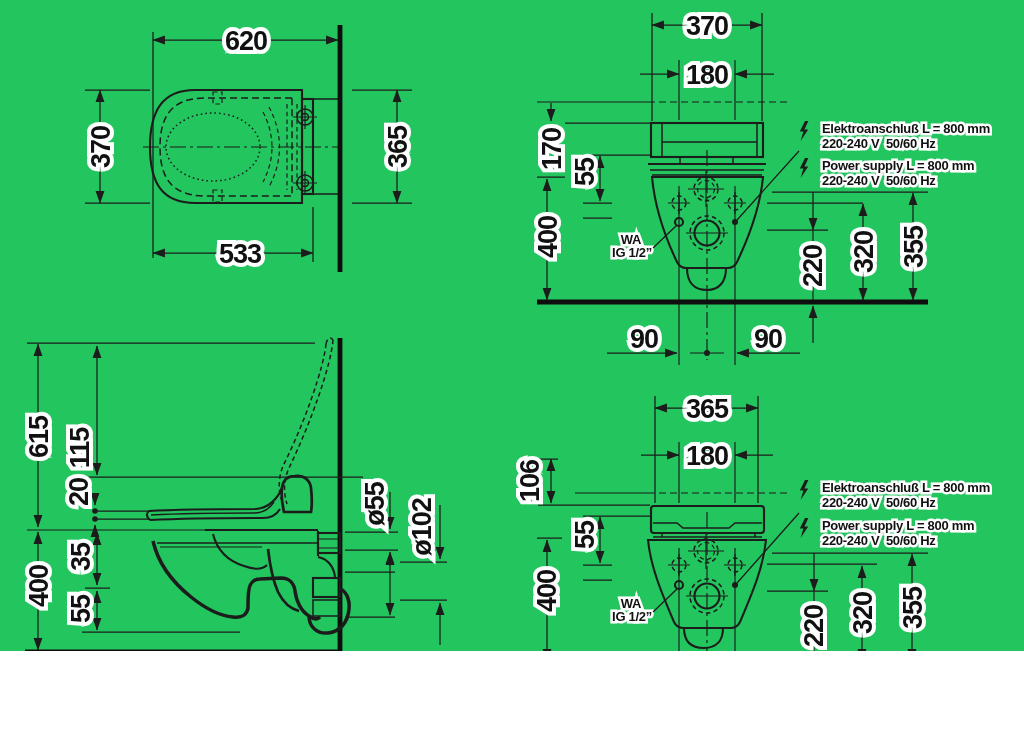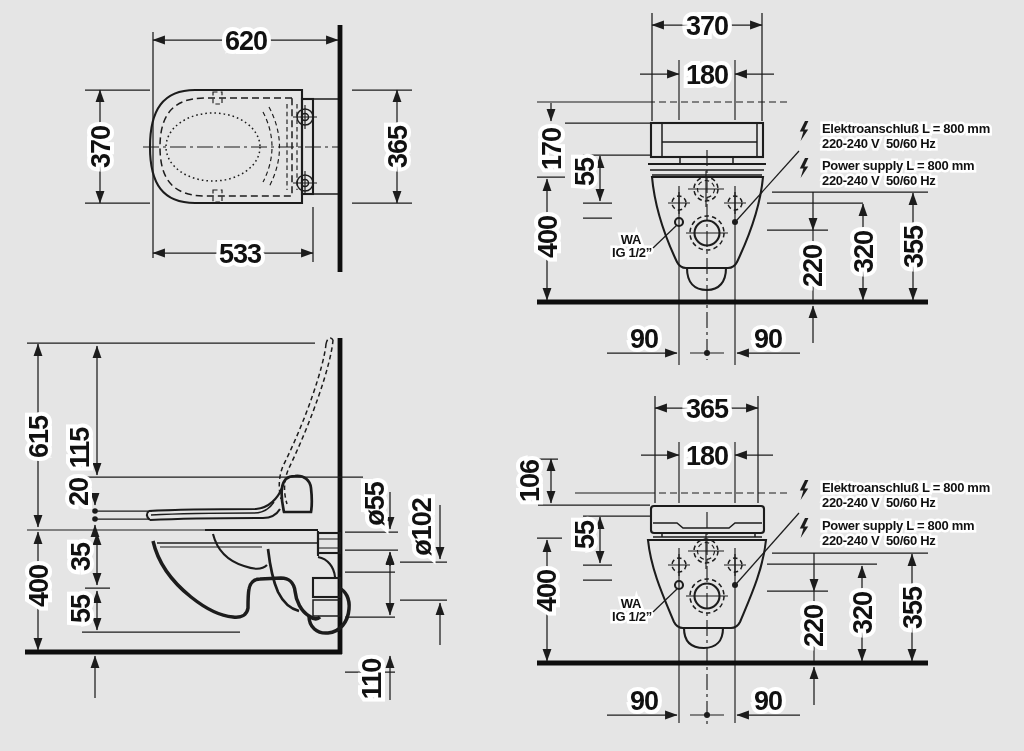--- a/index.html
+++ b/index.html
@@ -1,16 +1,16 @@
 <!DOCTYPE html>
 <html><head>
 <meta charset="utf-8">
 <style>
   html,body{margin:0;padding:0;background:#fff}
-  .wrap{width:1024px;height:751px;background:#e5e5e5;position:relative;overflow:hidden}
+  .wrap{width:1024px;height:651px;background:#22c55e;position:relative;overflow:hidden}
   svg{display:block}
   .ln{stroke:#1c1c1c;fill:none;stroke-linecap:butt}
   .w1{stroke-width:1.15}
   .w14{stroke-width:1.5}
   .w2{stroke-width:2.1}
   .w26{stroke-width:2.7}
   .w32{stroke-width:3.5}
   .thk{stroke:#0e0e0e;stroke-width:4.8;fill:none}
   .dsh{stroke-dasharray:7 4}
   .dsh2{stroke-dasharray:4.5 3.2}

